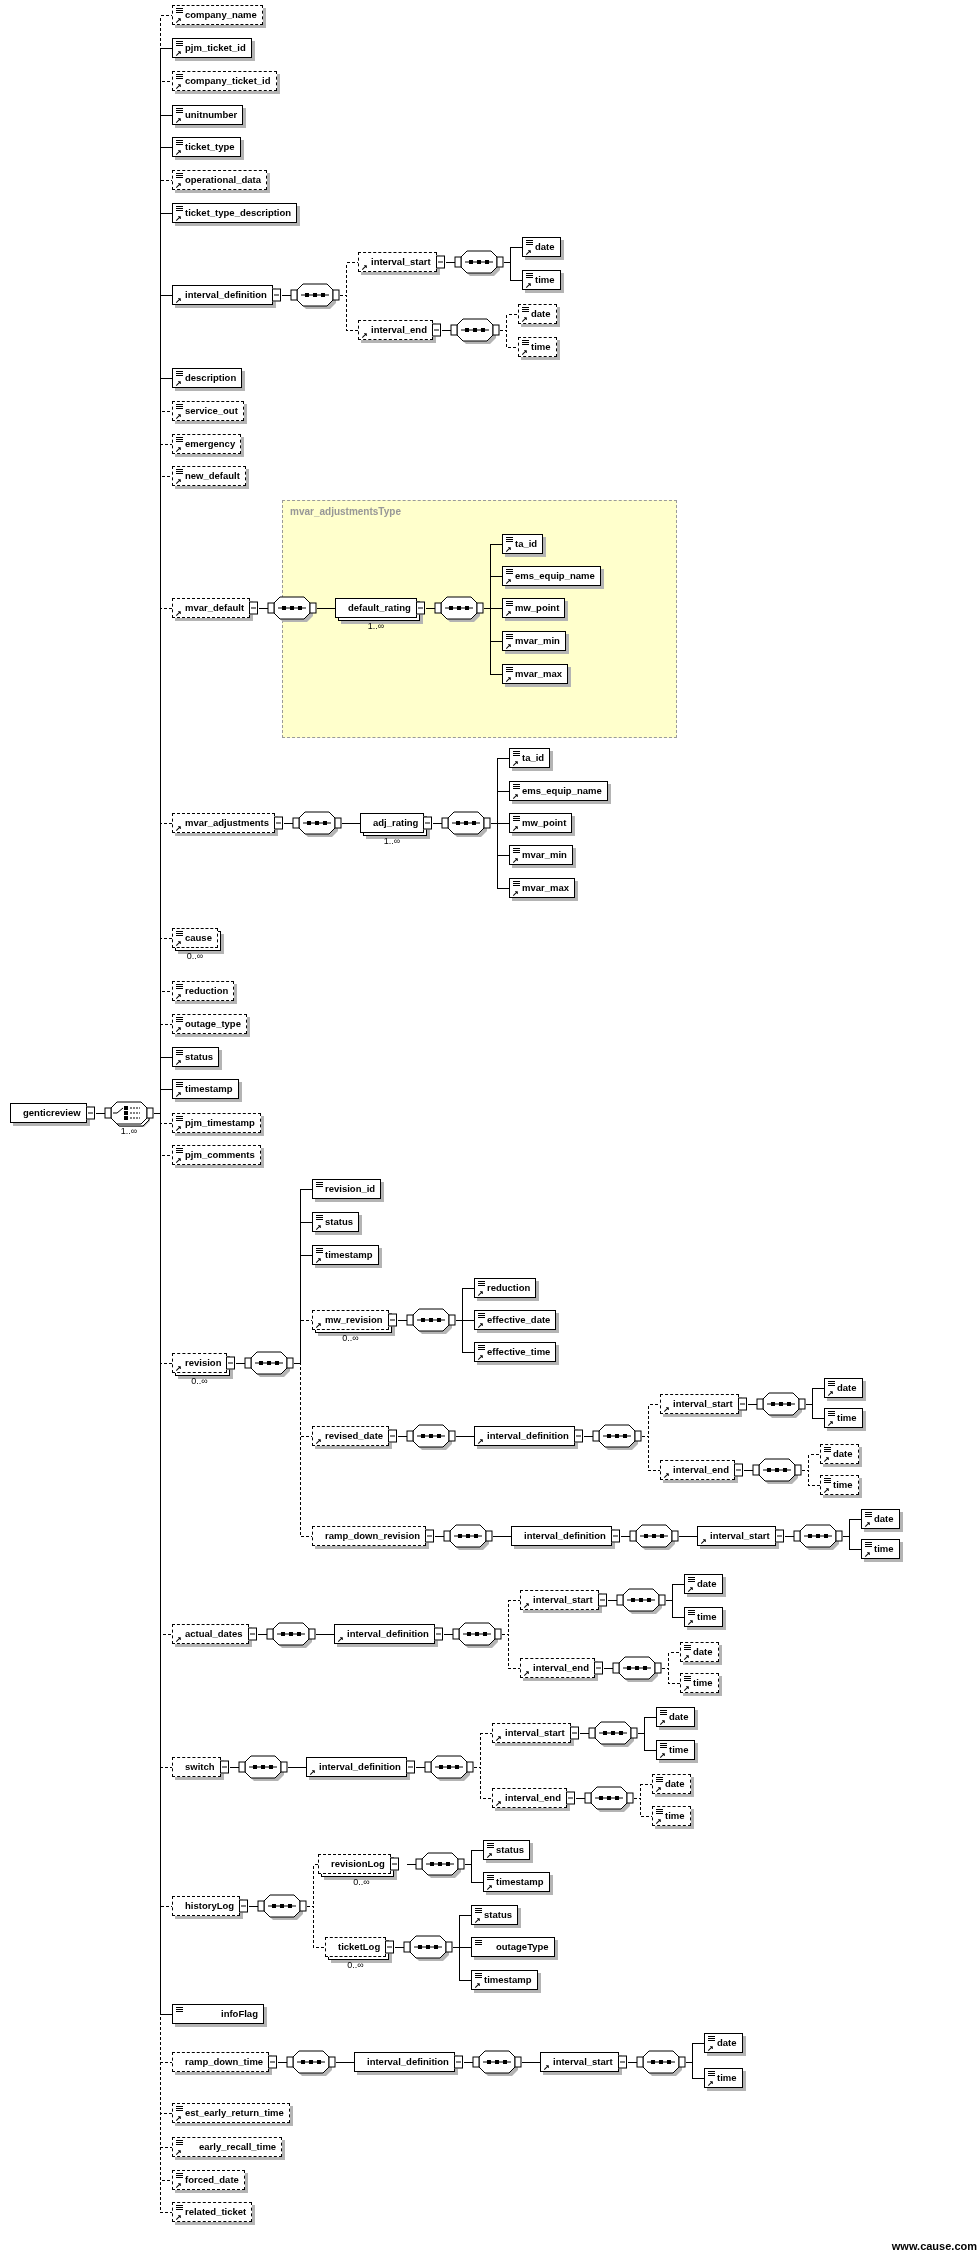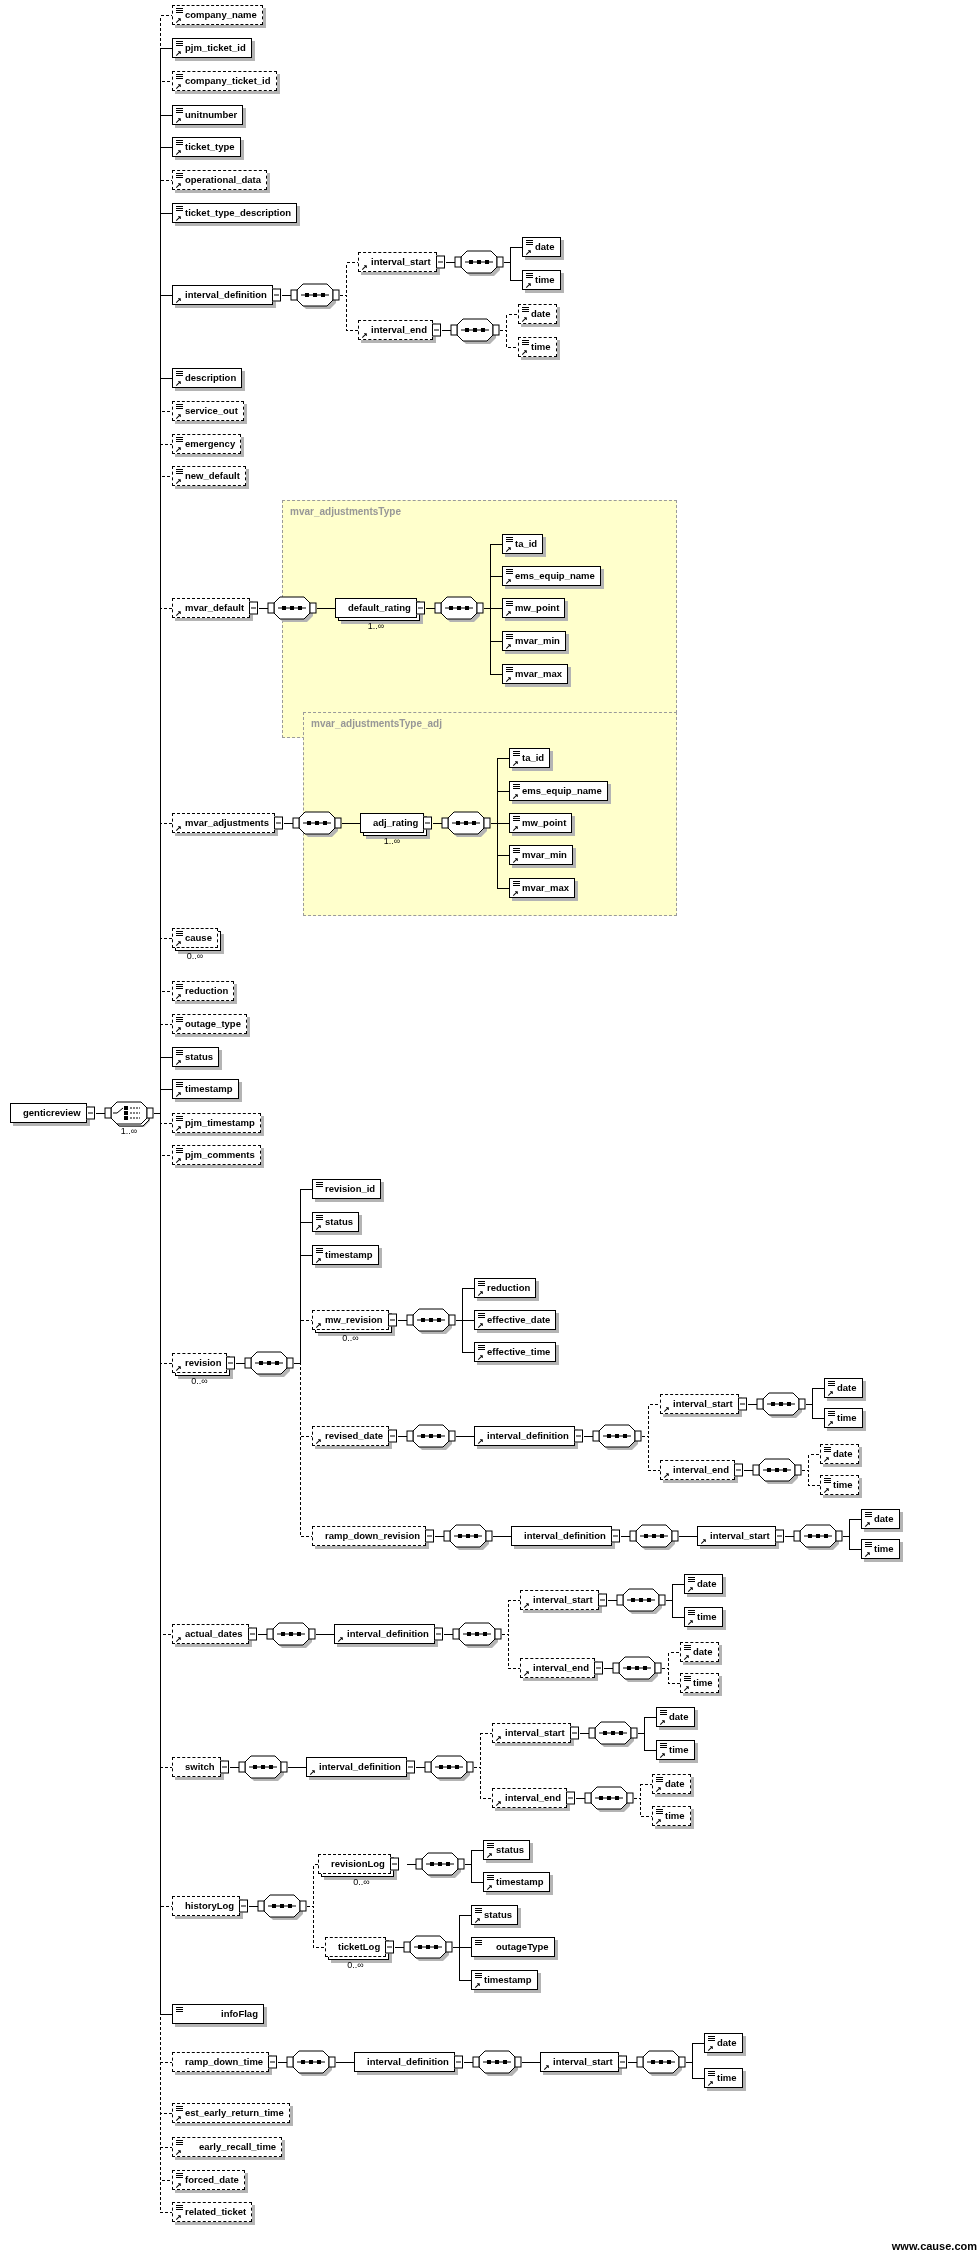--- a/index.html
+++ b/index.html
@@ -34,23 +34,20 @@
     <g transform="translate(0.5,0.5)" shape-rendering="crispEdges">
       <path id="p-dash" fill="none" stroke="#000" stroke-width="1" stroke-dasharray="3 2" d="M153 1113H160V15H172M153 1113H160V81H172M153 1113H160V180H172M153 1113H160V411H172M153 1113H160V444H172M153 1113H160V476H172M153 1113H160V608H172M153 1113H160V823H172M153 1113H160V938H172M153 1113H160V991H172M153 1113H160V1024H172M153 1113H160V1123H172M153 1113H160V1155H172M153 1113H160V1363H172M153 1113H160V1634H172M153 1113H160V1767H172M153 1113H160V1906H172M153 1113H160V2062H172M153 1113H160V2113H172M153 1113H160V2147H172M153 1113H160V2180H172M153 1113H160V2212H172M339 295H346V262H358M339 295H346V330H358M499 330H506V314H518M499 330H506V347H518M293 1363H300V1320H312M293 1363H300V1436H312M293 1363H300V1536H312M641 1436H648V1404H660M641 1436H648V1470H660M801 1470H808V1454H820M801 1470H808V1485H820M501 1634H508V1600H520M501 1634H508V1668H520M661 1668H668V1652H680M661 1668H668V1683H680M473 1767H480V1733H492M473 1767H480V1798H492M633 1798H640V1784H652M633 1798H640V1816H652M306 1906H313V1864H325M306 1906H313V1947H325"></path>
       <path id="p-solid" fill="none" stroke="#000" stroke-width="1" d="M95 1113H105M153 1113H160V48H172M153 1113H160V115H172M153 1113H160V147H172M153 1113H160V213H172M153 1113H160V295H172M153 1113H160V378H172M153 1113H160V1057H172M153 1113H160V1089H172M153 1113H160V2014H172M281 295H291M445 262H455M503 262H510V247H522M503 262H510V280H522M441 330H451M258 608H268M316 608H323V608H335M425 608H435M483 608H490V544H502M483 608H490V576H502M483 608H490V608H502M483 608H490V641H502M483 608H490V674H502M283 823H293M341 823H348V823H360M432 823H442M490 823H497V758H509M490 823H497V791H509M490 823H497V823H509M490 823H497V855H509M490 823H497V888H509M235 1363H245M293 1363H300V1189H312M293 1363H300V1222H312M293 1363H300V1255H312M397 1320H407M455 1320H462V1288H474M455 1320H462V1320H474M455 1320H462V1352H474M397 1436H407M455 1436H462V1436H474M583 1436H593M747 1404H757M805 1404H812V1388H824M805 1404H812V1418H824M743 1470H753M434 1536H444M492 1536H499V1536H511M620 1536H630M678 1536H685V1536H697M784 1536H794M842 1536H849V1519H861M842 1536H849V1549H861M257 1634H267M315 1634H322V1634H334M443 1634H453M607 1600H617M665 1600H672V1584H684M665 1600H672V1617H684M603 1668H613M229 1767H239M287 1767H294V1767H306M415 1767H425M579 1733H589M637 1733H644V1717H656M637 1733H644V1750H656M575 1798H585M248 1906H258M406 1864H416M464 1864H471V1850H483M464 1864H471V1882H483M394 1947H404M452 1947H459V1915H471M452 1947H459V1947H471M452 1947H459V1980H471M277 2062H287M335 2062H342V2062H354M463 2062H473M521 2062H528V2062H540M627 2062H637M685 2062H692V2043H704M685 2062H692V2078H704"></path>
     </g>
   </svg>
   <div class="f1">Generated by XMLSpy</div>
   <div class="f2">www.cause.com</div>
 <div class="ctr" style="left: 282px; top: 500px; width: 395px; height: 238px; padding-left: 36px;">
       <span>mvar_adjustmentsType</span>
     </div>
-    <div class="ctr" style="left: 303px; top: 712px; width: 374px; height: 204px;">
-      <span>mvar_adjustmentsType_adj</span>
-    </div>
     <div class="nd" style="left: 10px; top: 1103px;"><span>genticreview</span><span class="hdl"></span></div>
     <div class="cmp" style="left: 105px; top: 1102px;">
       <svg width="56" height="30">
         <g transform="translate(3,3)">
           <polygon points="12,0 36,0 42,6 42,16 36,22 12,22 6,16 6,6" fill="#b4b4b4"></polygon>
         </g>
         <g transform="translate(2,2)">
           <polygon points="12,0 36,0 42,6 42,16 36,22 12,22 6,16 6,6" fill="#fff" stroke="#000"></polygon>
         </g>
         <polygon points="12,0 36,0 42,6 42,16 36,22 12,22 6,16 6,6" fill="#fff" stroke="#000"></polygon>

